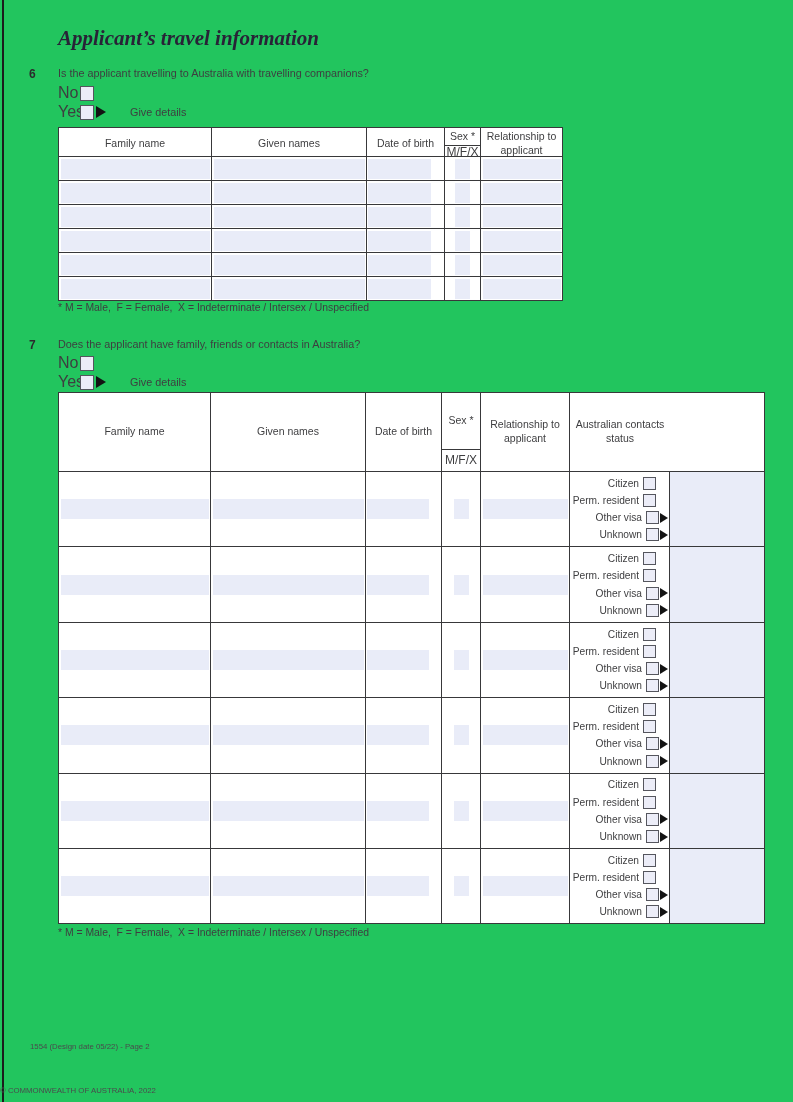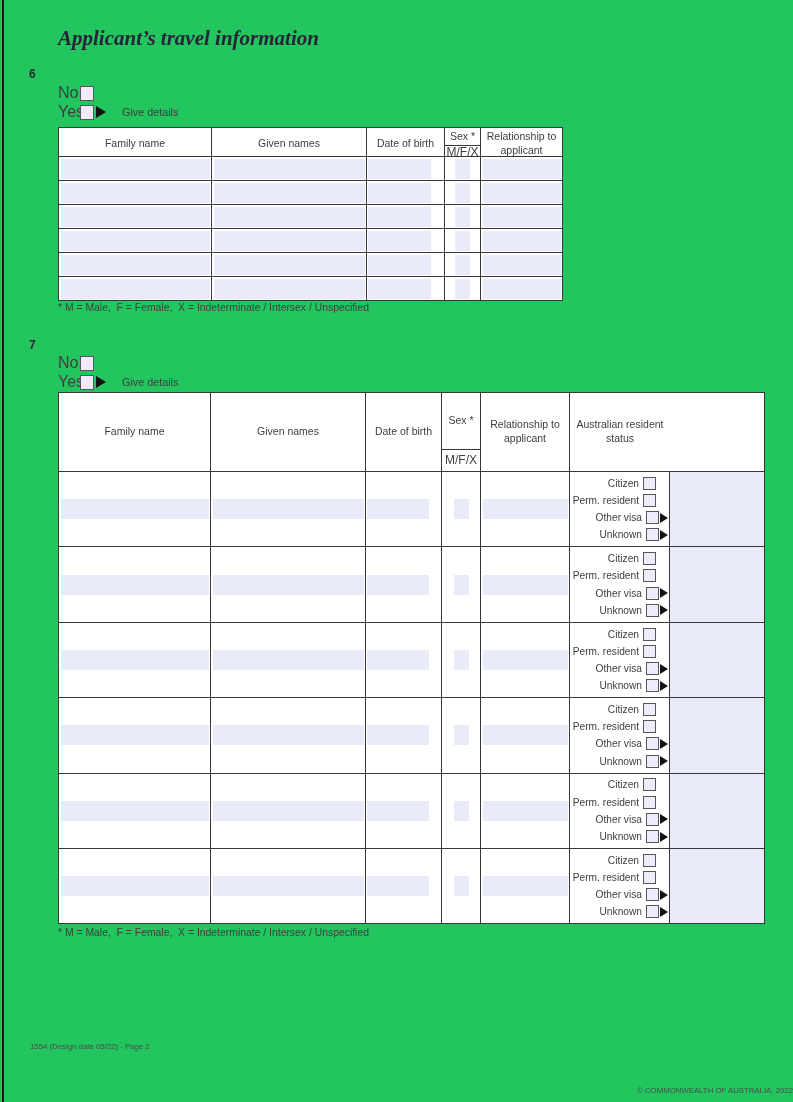--- a/index.html
+++ b/index.html
@@ -55,21 +55,21 @@
     background: #ecedf8;
     box-sizing: border-box;
   }
   .tri {
     width: 0; height: 0;
     border-left: 10px solid #131313;
     border-top: 6px solid transparent;
     border-bottom: 6px solid transparent;
     margin-left: 2px;
   }
-  .give-details { margin-left: 16px; font-size: 10.8px; }
+  .give-details { margin-left: 24px; font-size: 10.8px; }
 
   
   .tbl {
     position: absolute;
     left: 58px;
     border: 1.6px solid #38383a;
     box-sizing: border-box;
     background: #ffffff;
   }
   .thead, .trow { display: grid; }
@@ -164,34 +164,35 @@
   .footer-left {
     position: absolute;
     left: 30px; top: 1042px;
     font-size: 7.8px;
     color: #4a4a4c;
   }
   .footer-center {
     position: absolute;
     left: 0; top: 1086px;
     width: 100%;
-    text-align: right;
+    text-align: left;
     font-size: 7.8px;
     color: #4a4a4c;
   }
 </style>
 </head>
 <body>
 
 <div class="page">
   <div class="edge-line"></div>
 
   <h1 class="title">Applicant’s travel information</h1>
 
   <div class="qnum" style="top:67px;">6</div>
+  <div class="qtext" style="top:67px;">Is the applicant travelling to Australia with travelling companions?</div>
 
   <div class="yn-row" style="top:85px;">
     <span class="yn-label">No</span>
     <span class="cb"></span>
   </div>
   <div class="yn-row" style="top:104px;">
     <span class="yn-label">Yes</span>
     <span class="cb"></span>
     <span class="tri"></span>
     <span class="give-details">Give details</span>
@@ -315,20 +316,21 @@
         <div class="td">
           <div class="band full"></div>
         </div>
       </div>
 
   </div>
 
   <div class="footnote" style="top:302px;">* M = Male,  F = Female,  X = Indeterminate / Intersex / Unspecified</div>
 
   <div class="qnum" style="top:338px;">7</div>
+  <div class="qtext" style="top:338px;">Does the applicant have family, friends or contacts in Australia?</div>
 
   <div class="yn-row" style="top:355px;">
     <span class="yn-label">No</span>
     <span class="cb"></span>
   </div>
   <div class="yn-row" style="top:374px;">
     <span class="yn-label">Yes</span>
     <span class="cb"></span>
     <span class="tri"></span>
     <span class="give-details">Give details</span>
@@ -337,21 +339,21 @@
   <div class="tbl t7">
     <div class="thead">
       <div class="th">Family name</div>
       <div class="th">Given names</div>
       <div class="th">Date of birth</div>
       <div class="th sex-th">
         <div class="sex-top">Sex *</div>
         <div class="sex-bot">M/F/X</div>
       </div>
       <div class="th">Relationship to applicant</div>
-      <div class="th">Australian resident status</div>
+      <div class="th">Australian contacts status</div>
     </div>
 
       <div class="trow">
         <div class="td">
           <div class="band full"></div>
         </div>
         <div class="td">
           <div class="band full"></div>
         </div>
         <div class="td">

